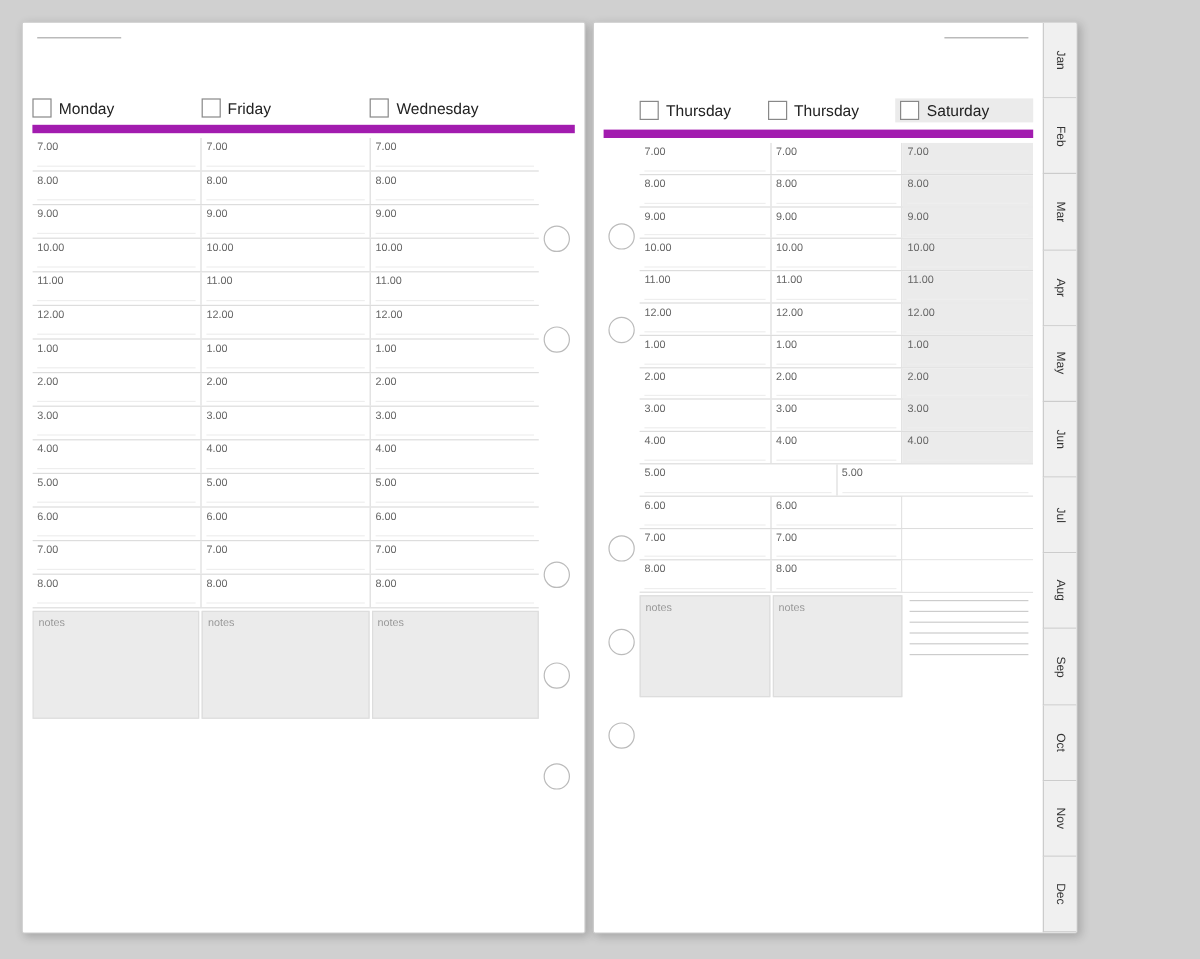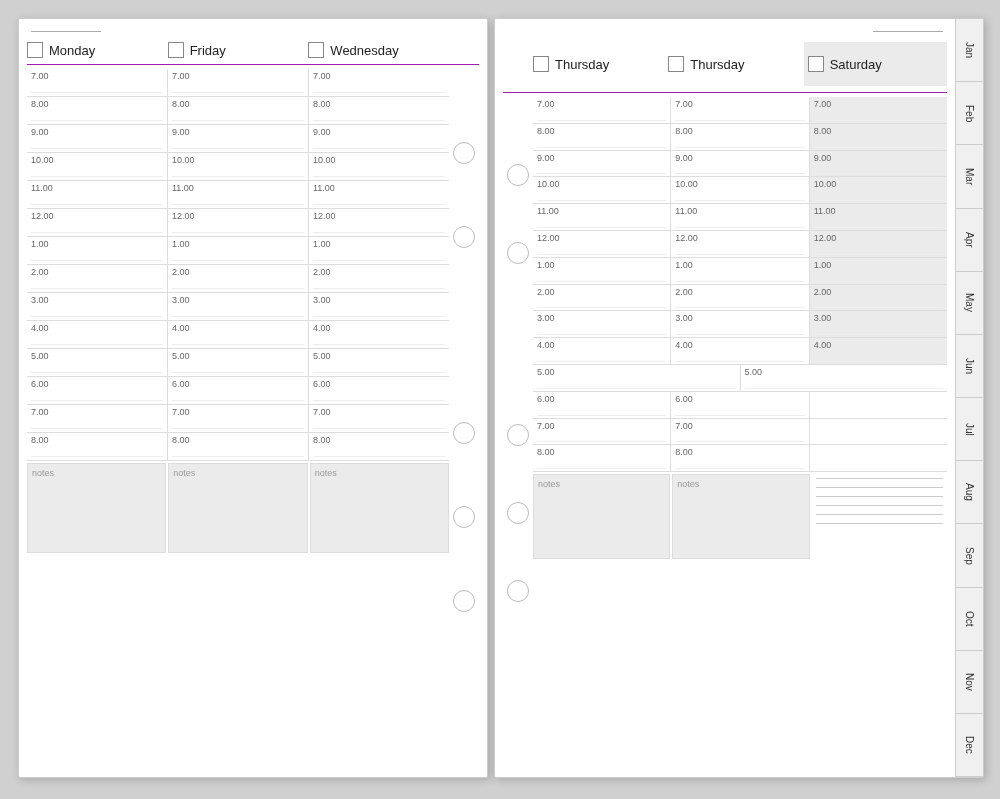--- a/index.html
+++ b/index.html
@@ -25,21 +25,21 @@
       border-radius: 2px;
       padding: 0;
       overflow: hidden;
     }
 
     
     .right-page {
       position: absolute;
       left: 494px;
       top: 18px;
-      width: 490px;
+      width: 404px;
       height: 760px;
       background: #fff;
       border: 1px solid #ccc;
       box-shadow: 2px 2px 8px rgba(0,0,0,0.2);
       border-radius: 2px;
       overflow: hidden;
     }
 
     
     .month-tabs {
@@ -95,22 +95,23 @@
       width: 70px;
       border-top: 1.5px solid #aaa;
       margin-bottom: 10px;
       margin-left: 4px;
     }
 
     
     .day-headers {
       display: flex;
       margin-bottom: 4px;
-      border-bottom: 1px solid #a21caf;
+      border-bottom: 7px solid #a21caf;
       padding-bottom: 6px;
+      margin-top: 40px;
     }
     .day-col {
       flex: 1;
       display: flex;
       align-items: center;
       gap: 6px;
     }
     .day-checkbox {
       width: 16px;
       height: 16px;
@@ -549,21 +550,21 @@
     <div class="day-headers">
       <div style="width:30px"></div>
       <div class="day-col">
         <div class="day-checkbox"></div>
         <span class="day-label">Thursday</span>
       </div>
       <div class="day-col">
         <div class="day-checkbox"></div>
         <span class="day-label">Thursday</span>
       </div>
-      <div class="day-col sat-col" style="padding:14px 4px;">
+      <div class="day-col sat-col" style="padding:2px 4px;">
         <div class="day-checkbox"></div>
         <span class="day-label">Saturday</span>
       </div>
     </div>
 
     <div class="right-schedule-area">
 
       <div class="right-circles">
         <div class="circle-row"></div>
         <div class="circle-row"></div>

